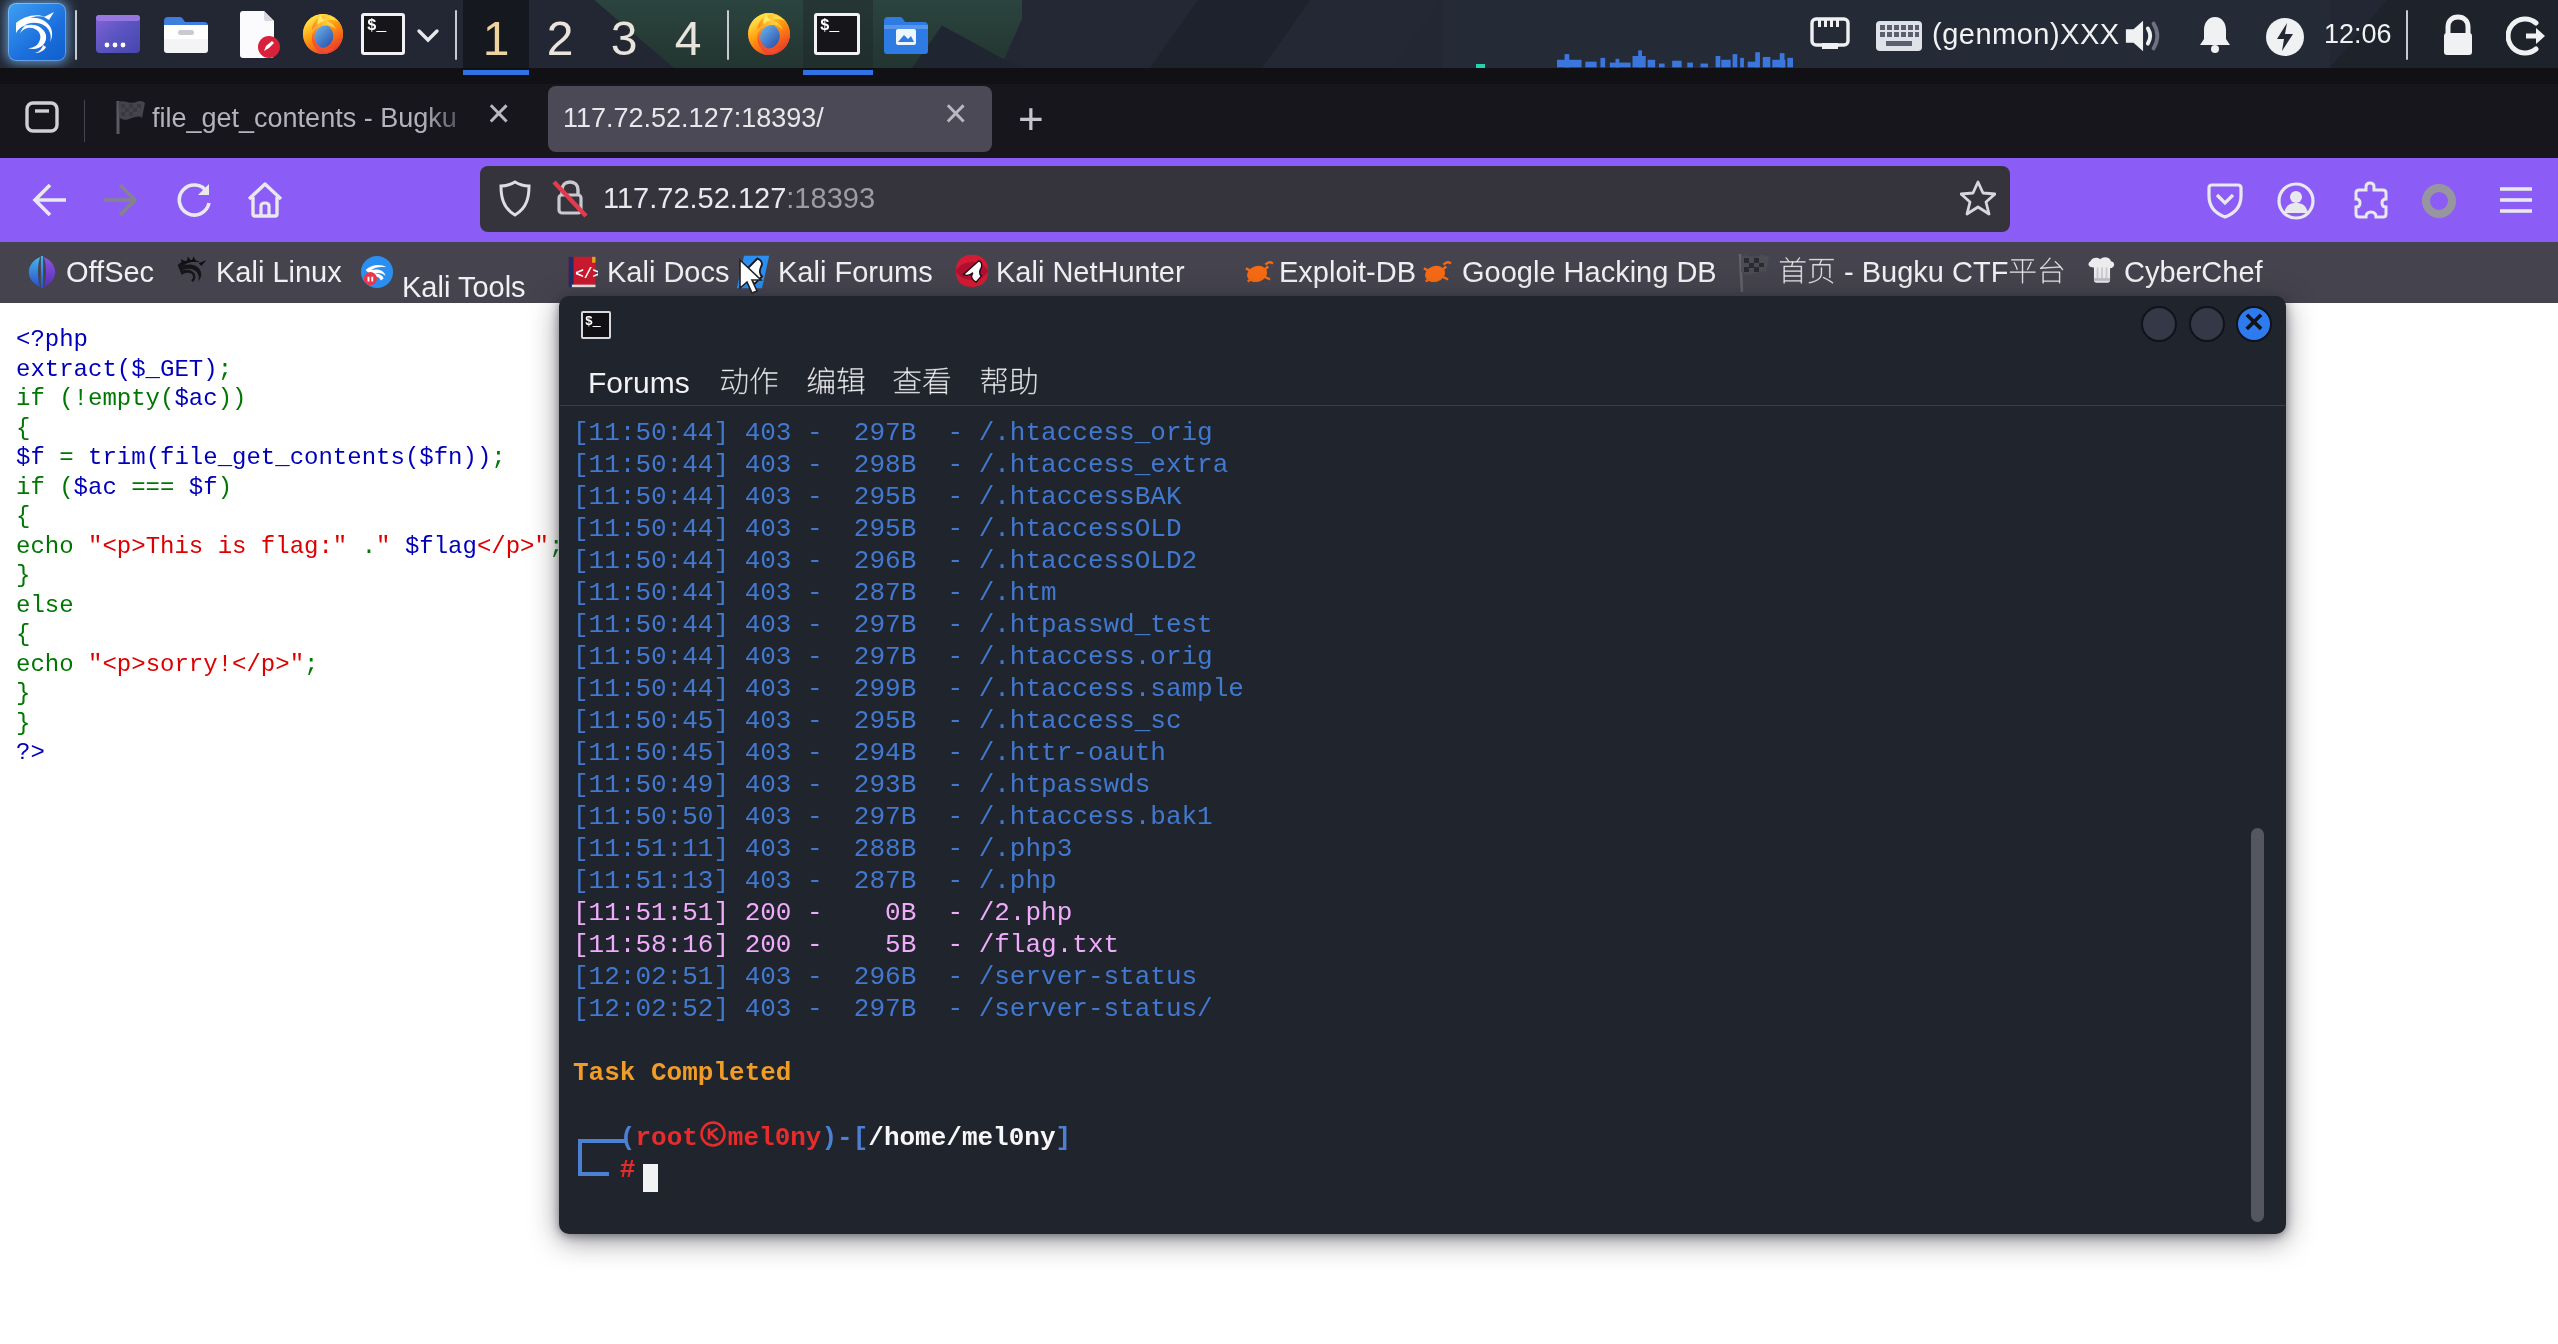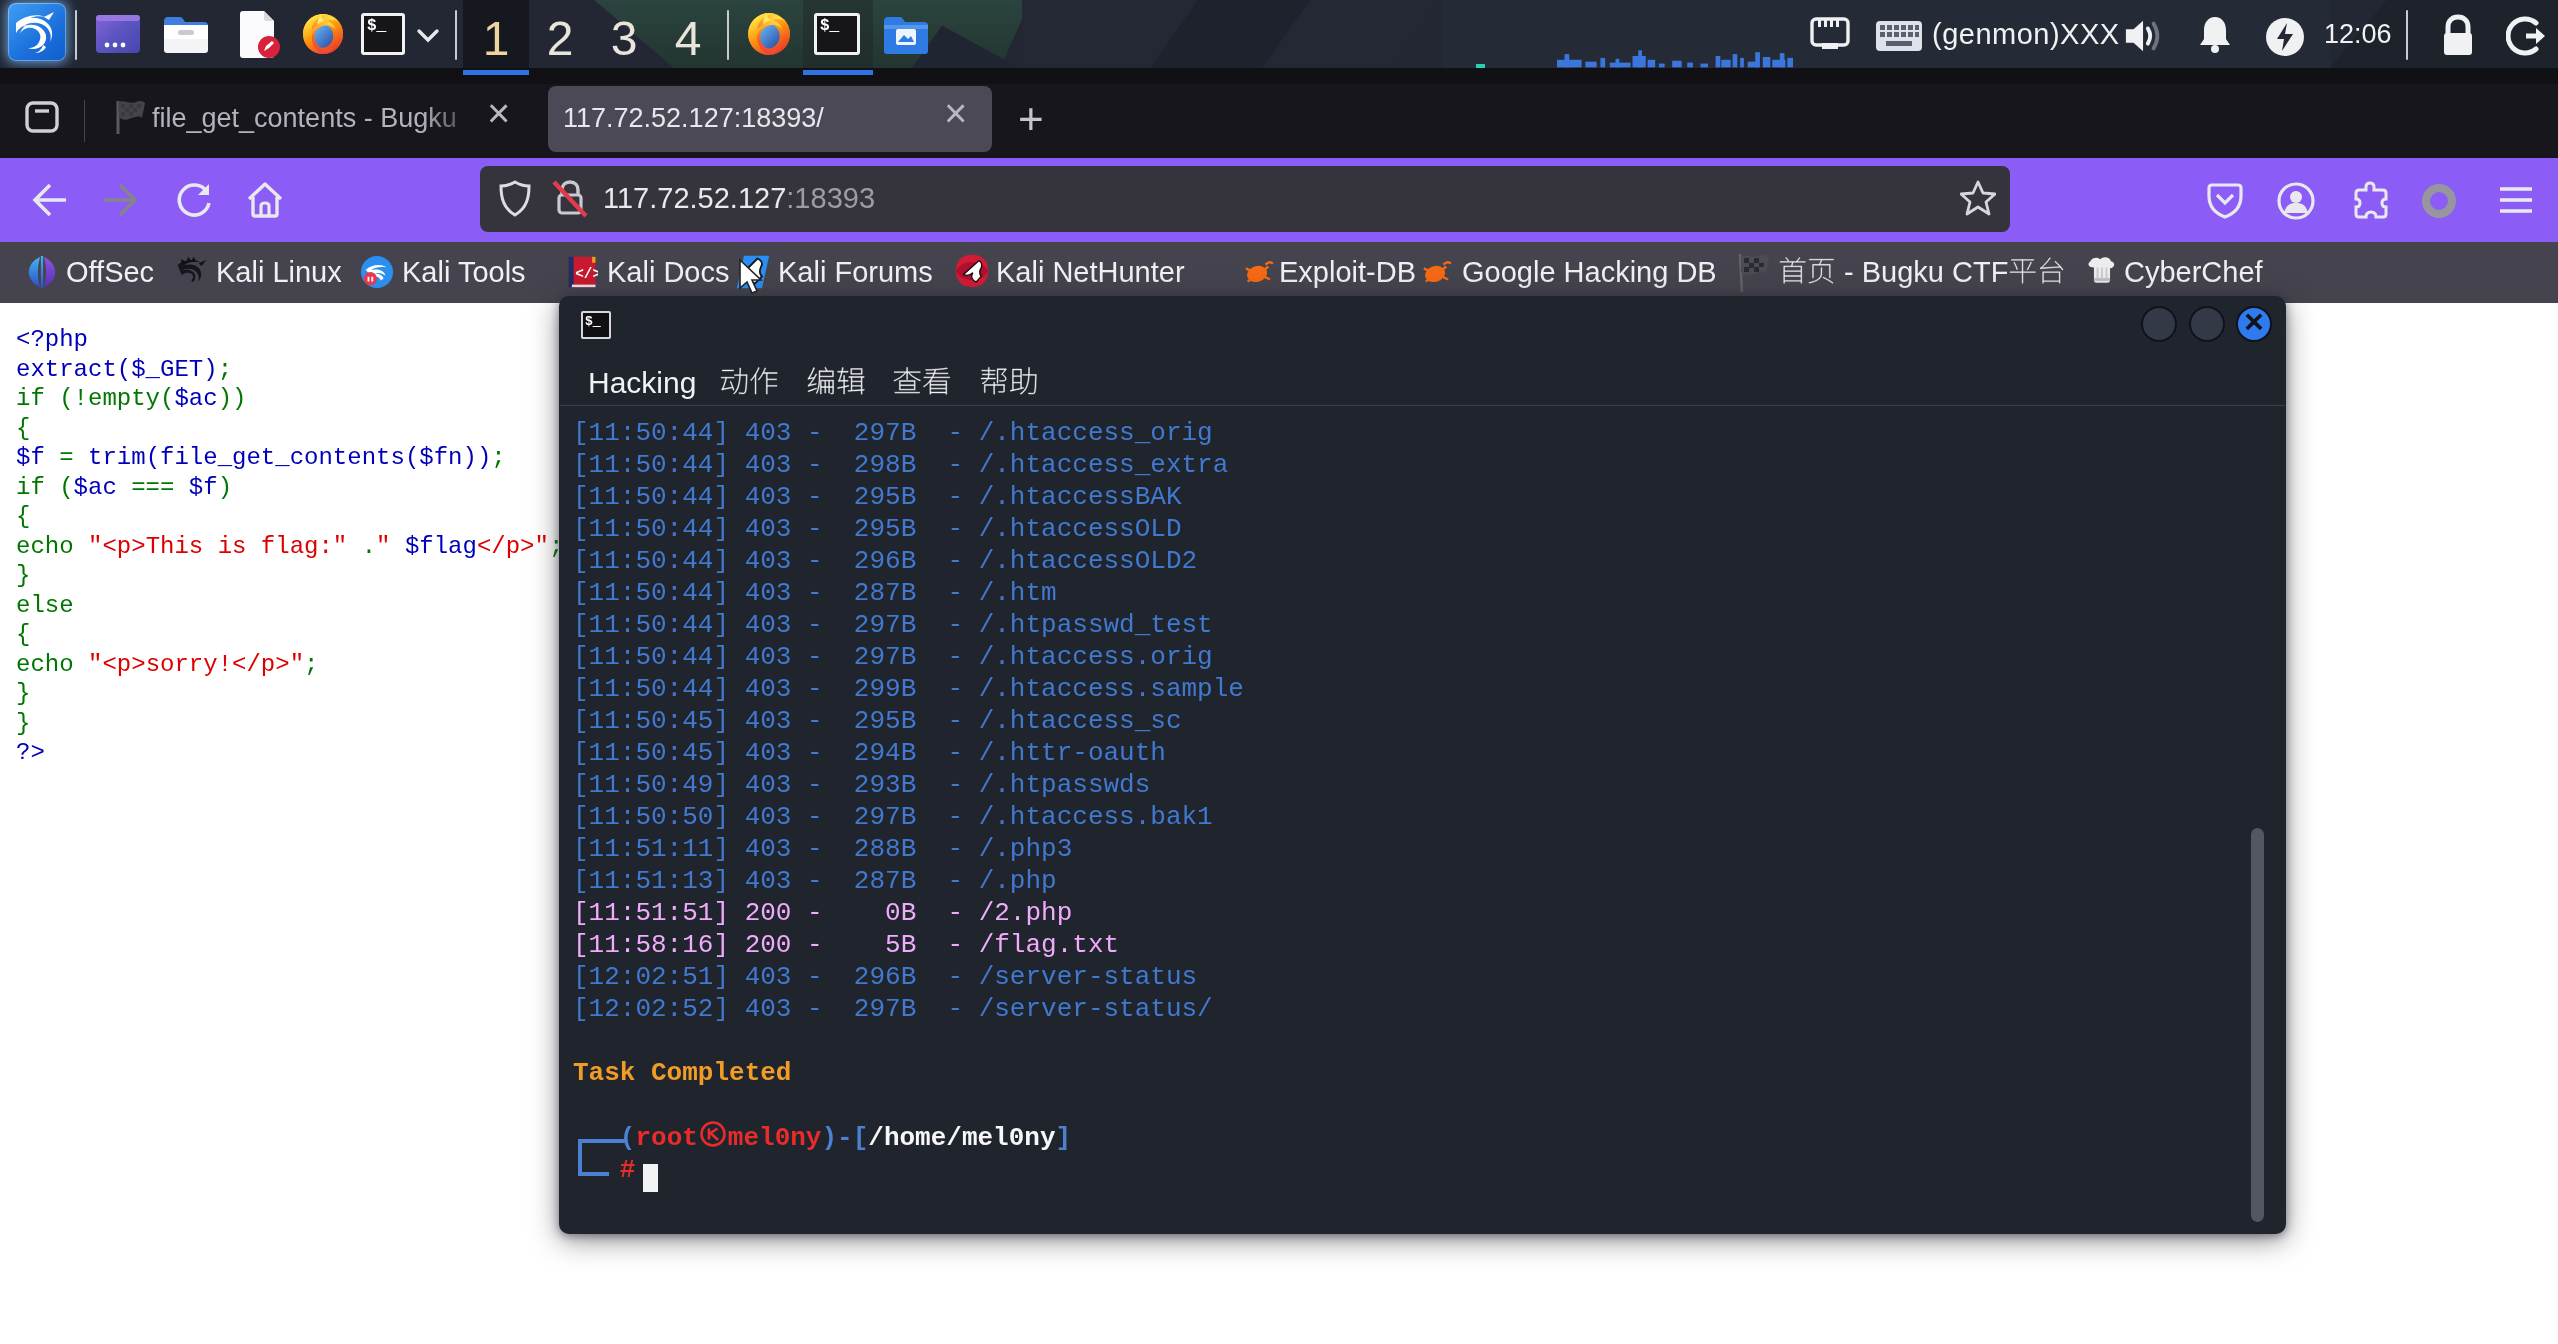--- a/index.html
+++ b/index.html
@@ -360,21 +360,21 @@
       <path d="M3 12 C 10 6 22 4 30 9 C 24 7 15 8 11 12 C 20 10 28 13 30 19 C 32 24 30 29 27 31 C 29 27 28 22 24 19 C 19 15 12 16 8 19 C 12 17 18 17 21 20 C 25 23 25 29 21 32 L 19 30 C 22 28 22 24 19 22 C 15 20 10 21 8 24 Z" fill="#15151a"></path>
       <path d="M28 10 L 37 6 L 31 13 Z M7 5 L14 9 L8 11 Z M15 2 L20 8 L14 9 Z M22 2 L25 8 L19 8 Z" fill="#0f0f14"></path>
     </svg>
     <div class="lbl" style="left:216px;">Kali Linux</div>
     <svg class="abs" style="left:360px;top:13px;" width="34" height="34" viewBox="0 0 36 36">
       <circle cx="18" cy="18" r="17" fill="#2a8ff0"></circle>
       <path d="M6 16 C 12 10 22 9 28 13 C 22 12 15 13 12 16 C 20 14 26 17 27 22 C 24 19 19 18 15 20 C 19 19 24 21 25 25 L 22 27 C 21 23 17 22 14 24 Z" fill="#fff"></path>
       <circle cx="11" cy="25" r="7" fill="#e8374a"></circle>
       <path d="M8 23 l2 0 0 5 -2 0 Z M12 23 l2 0 0 5 -2 0 Z" fill="#fff"></path>
     </svg>
-    <div class="lbl" style="left:402px;">Kali Tools</div>
+    <div class="lbl" style="left:402px;margin-top:15px;">Kali Tools</div>
     <svg class="abs" style="left:566px;top:11px;" width="32" height="38" viewBox="0 0 38 40">
       <rect x="3" y="2" width="32" height="36" rx="3" fill="#c8192e"></rect>
       <rect x="3" y="2" width="6" height="36" fill="#1d2f66"></rect>
       <rect x="7" y="35" width="28" height="3" fill="#e8e8e8"></rect>
       <rect x="31" y="2" width="4" height="7" fill="#e8a020"></rect>
       <text x="11" y="27" font-family="Liberation Mono,monospace" font-size="17" font-weight="bold" fill="#fff">&lt;/&gt;</text>
     </svg>
     <div class="lbl" style="left:607px;">Kali Docs</div>
     <svg class="abs" style="left:735px;top:12px;" width="36" height="36" viewBox="0 0 40 40">
       <path d="M10 2 L38 2 L30 38 L2 38 Z" fill="#2a8ff0"></path>
@@ -452,21 +452,21 @@
   <div id="term">
     <div id="termtitle">
       <div class="abs" style="left:22px;top:15px;width:30px;height:28px;background:#101014;border:2px solid #d8d8dc;border-radius:2px;">
         <div style="position:absolute;left:2px;top:1px;color:#fff;font-family:'Liberation Mono',monospace;font-size:13px;font-weight:bold;">$<span style="text-decoration:underline;">_</span></div>
       </div>
       <div class="wbtn" style="left:1582px;"></div>
       <div class="wbtn" style="left:1630px;"></div>
       <div class="wbtn" id="wclose" style="left:1677px;"></div>
     </div>
     <div id="termmenu">
-        <span style="left:29px;">Hacking</span>
+        <span style="left:29px;">Forums</span>
         <span style="left:160px;"><svg width="60" height="32" viewBox="0 0 2000 1080" style="vertical-align:-5px">
             <g transform="translate(0,880) scale(1,-1)">
               <path d="M511 586H921V557H511ZM909 586H938Q938 586 938.0 582.0Q938 578 938.0 573.0Q938 568 938 564Q932 407 926.0 299.5Q920 192 912.5 124.5Q905 57 895.5 20.0Q886 -17 872 -32Q860 -46 846.0 -51.5Q832 -57 810 -58Q788 -58 748.0 -57.0Q708 -56 667 -52Q666 -45 664.0 -37.0Q662 -29 657 -22Q706 -26 747.5 -27.0Q789 -28 805 -28Q819 -29 829.0 -26.5Q839 -24 846 -16Q858 -3 867.0 33.5Q876 70 883.5 138.5Q891 207 897.0 314.5Q903 422 909 578ZM688 814H718Q717 722 714.0 623.0Q711 524 700.0 425.0Q689 326 666.5 234.5Q644 143 603.5 65.5Q563 -12 501 -69Q498 -66 493.0 -63.0Q488 -60 483.0 -57.0Q478 -54 474 -53Q536 1 575.5 77.5Q615 154 638.0 245.0Q661 336 671.5 433.5Q682 531 685.0 628.5Q688 726 688 814ZM98 744H478V715H98ZM60 500H497V471H60ZM361 355 388 362Q408 315 429.0 260.5Q450 206 468.5 155.5Q487 105 497 70L469 58Q459 95 441.0 146.0Q423 197 402.0 252.0Q381 307 361 355ZM88 67V93L113 109L445 171Q446 165 447.0 156.5Q448 148 449 143Q355 125 292.5 113.0Q230 101 191.5 93.5Q153 86 132.5 81.0Q112 76 102.5 73.0Q93 70 88 67ZM88 68Q87 72 85.5 78.0Q84 84 82.0 90.0Q80 96 78 100Q88 102 97.5 122.5Q107 143 120 173Q126 187 138.0 220.0Q150 253 165.0 297.5Q180 342 194.0 393.0Q208 444 218 494L247 481Q231 413 210.0 342.5Q189 272 165.0 207.5Q141 143 115 90V89Q115 89 111.0 87.0Q107 85 101.5 82.0Q96 79 92.0 75.5Q88 72 88 68Z" fill="#f2f2f4" stroke="#f2f2f4" stroke-width="16"></path>
             </g>
             <g transform="translate(1000,880) scale(1,-1)">
               <path d="M482 659H951V629H468ZM600 445H931V416H600ZM600 225H945V195H600ZM586 650H616V-69H586ZM536 816 565 809Q537 731 500.0 657.5Q463 584 420.5 519.5Q378 455 332 404Q330 406 325.5 409.5Q321 413 316.0 417.0Q311 421 307 423Q354 472 396.0 535.0Q438 598 474.0 670.0Q510 742 536 816ZM319 827 347 819Q314 735 270.5 655.0Q227 575 176.5 505.5Q126 436 72 381Q70 384 66.0 388.5Q62 393 58.0 398.0Q54 403 50 405Q104 457 153.5 524.5Q203 592 245.5 669.5Q288 747 319 827ZM207 588 235 617 237 615V-68H207Z" fill="#f2f2f4" stroke="#f2f2f4" stroke-width="16"></path>
             </g>
           </svg></span>
         <span style="left:247px;"><svg width="60" height="32" viewBox="0 0 2000 1080" style="vertical-align:-5px">
             <g transform="translate(0,880) scale(1,-1)">

